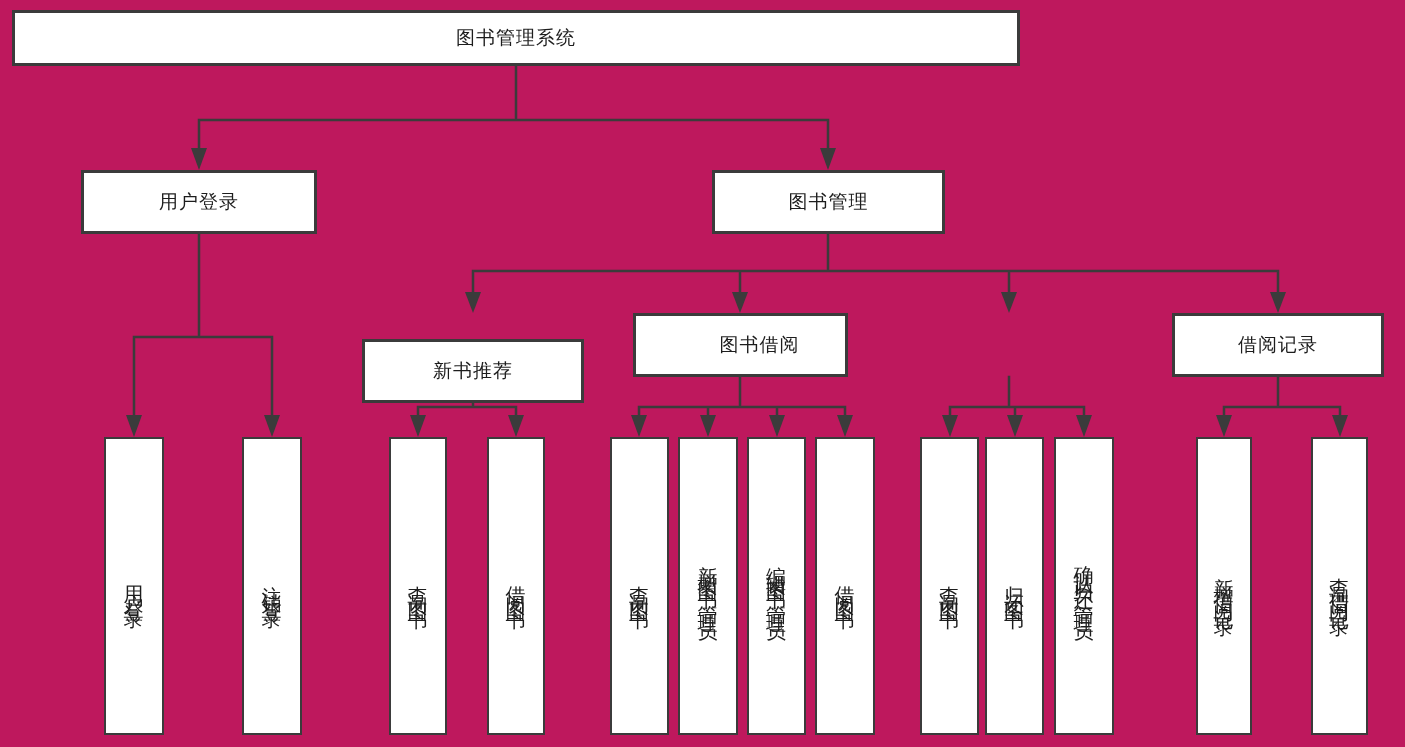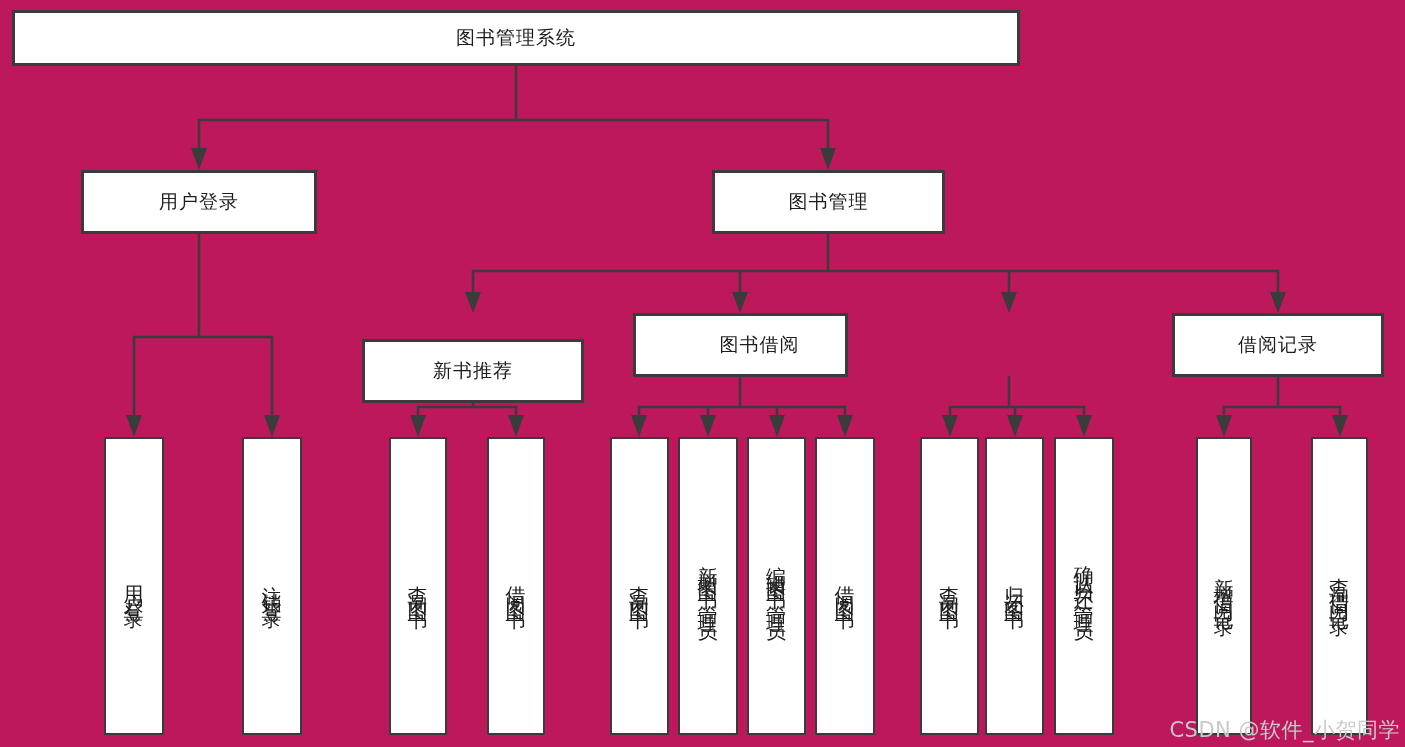--- a/index.html
+++ b/index.html
@@ -98,15 +98,14 @@
   <div class="node leaf" style="left:747px; width:59px;">编辑图书（管理员）</div>
   <div class="node leaf" style="left:815px; width:60px;">借阅图书</div>
 
   <div class="node leaf" style="left:920px; width:59px;">查询图书</div>
   <div class="node leaf" style="left:985px; width:59px;">归还图书</div>
   <div class="node leaf" style="left:1054px; width:60px;">确认归还（管理员）</div>
 
   <div class="node leaf" style="left:1196px; width:56px;">新增借阅记录</div>
   <div class="node leaf" style="left:1311px; width:57px;">查询借阅记录</div>
 
-  <div class="watermark">CSDN @软件_小贺同学</div>
 
 </div>
 
 </body></html>

